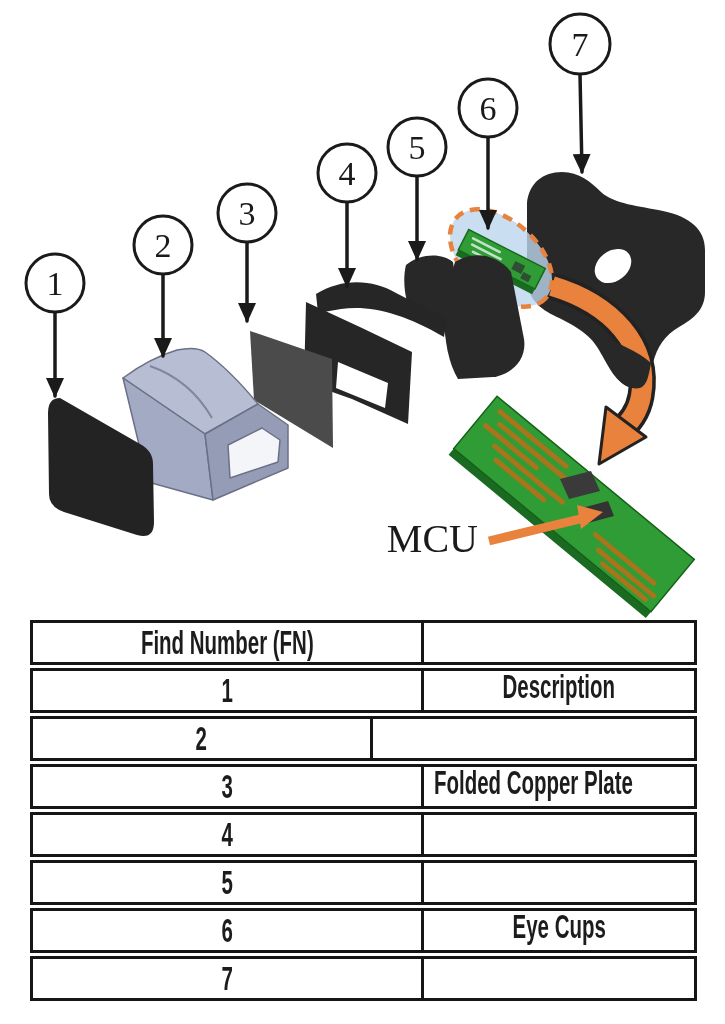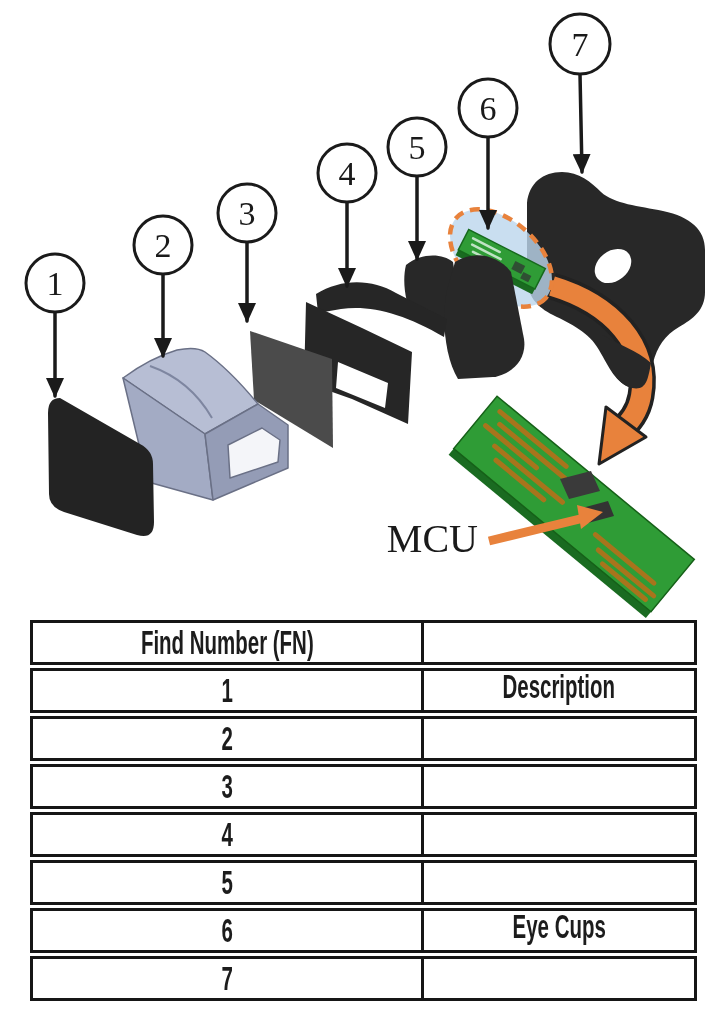--- a/index.html
+++ b/index.html
@@ -181,20 +181,23 @@
 
     <div class="trow">
       <div class="c1">
           <span class="cell-text">1</span>
         </div>
     </div>
     <div class="trow">
       <div class="c1">
           <span class="cell-text">2</span>
         </div>
+      <div class="c2">
+          <span class="cell-text">Folded Copper Plate</span>
+        </div>
     </div>
     <div class="trow">
       <div class="c1">
           <span class="cell-text">3</span>
         </div>
     </div>
     <div class="trow">
       <div class="c1">
           <span class="cell-text">4</span>
         </div>

